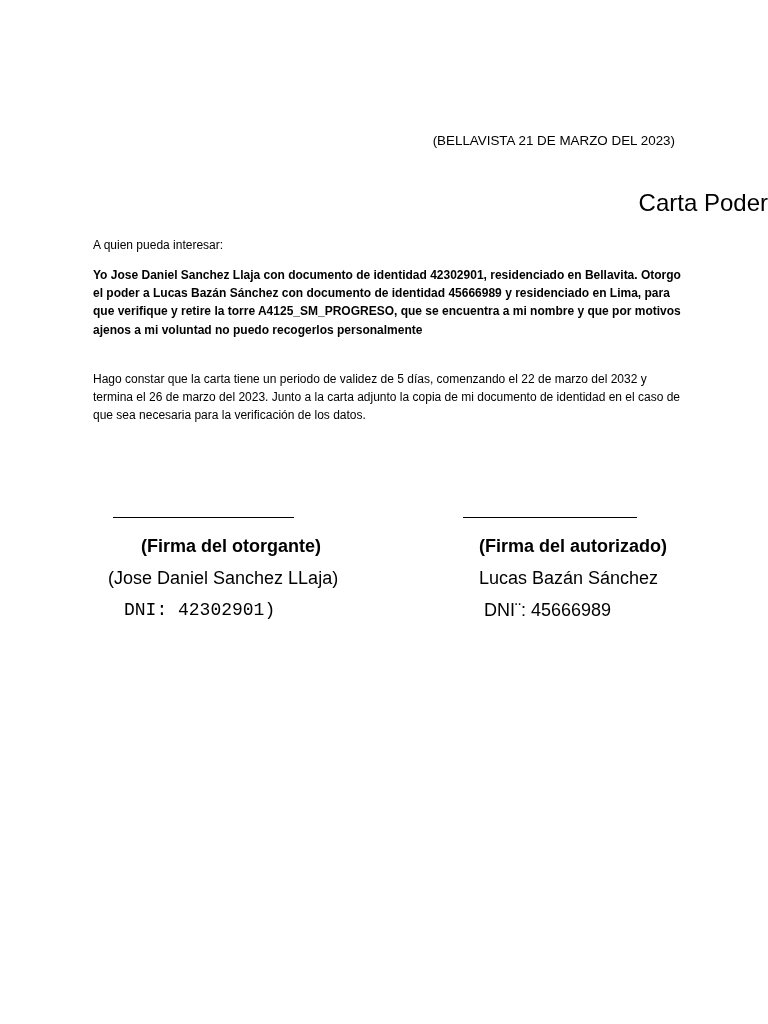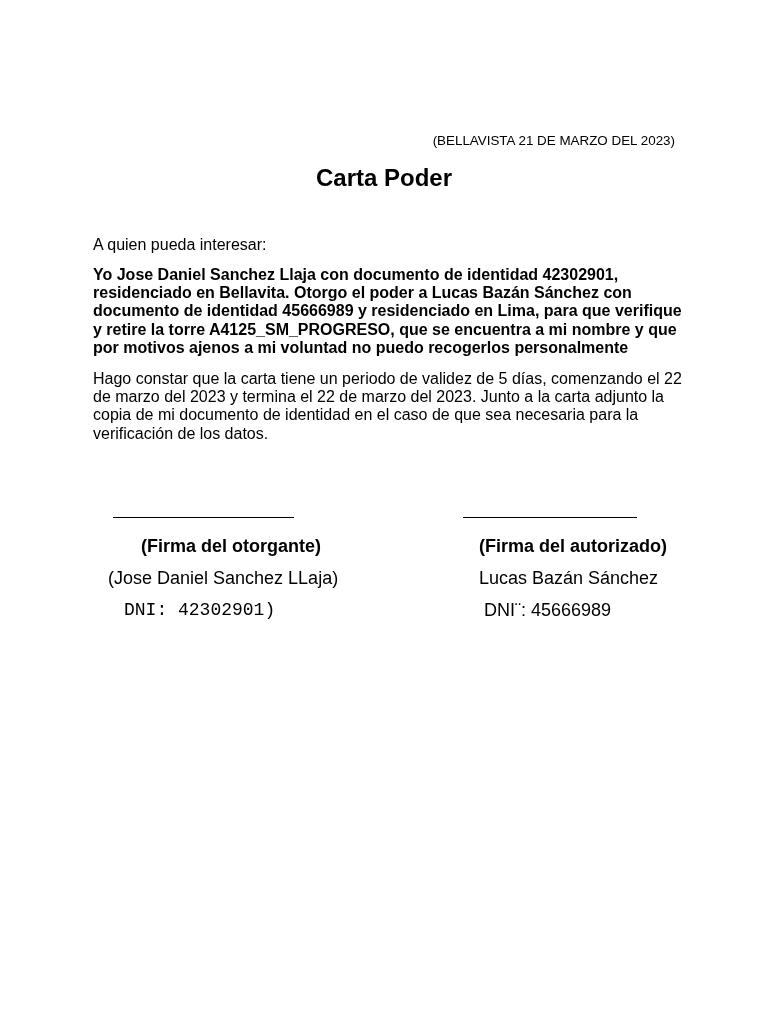--- a/index.html
+++ b/index.html
@@ -21,30 +21,30 @@
       width: 768px; height: 1024px;
       background: #ffffff;
     }
     .abs { position: absolute; white-space: nowrap; }
     .date {
       left: 0; right: 93px; top: 133px;
       text-align: right;
       font-size: 13.4px;
     }
     .title {
-      left: 0; right: 0; top: 164px;
-      text-align: center;
+      left: 0; right: 0; top: 189px;
+      text-align: right;
       font-size: 24px;
-      font-weight: bold;
+      font-weight: normal;
     }
     .body-text {
       position: absolute;
       left: 93px;
       width: 590px;
-      font-size: 16px;
+      font-size: 12px;
       line-height: 18.2px;
     }
     .greeting { top: 236px; }
     .p1 { top: 266px; font-weight: bold; }
     .p2 { top: 370px; }
     .closing { top: 437px; }
     .line {
       position: absolute;
       border-top: 1px solid #000;
       height: 0;
@@ -67,21 +67,21 @@
 <div class="page">
 
   <div class="abs date">(BELLAVISTA 21 DE MARZO DEL 2023)</div>
 
   <div class="abs title">Carta Poder</div>
 
   <div class="body-text greeting">A quien pueda interesar:</div>
 
   <div class="body-text p1">Yo Jose Daniel Sanchez Llaja  con documento de identidad 42302901, residenciado en Bellavita. Otorgo el poder a Lucas Bazán Sánchez con documento de identidad 45666989 y residenciado en Lima, para que verifique y retire la torre A4125_SM_PROGRESO, que se encuentra a mi nombre y que por motivos ajenos a mi voluntad no puedo recogerlos personalmente</div>
 
-  <div class="body-text p2">Hago constar que la carta tiene un periodo de validez de 5 días, comenzando el 22 de marzo del 2023 y termina el 22 de marzo del 2023.  Junto a la carta adjunto la copia de mi documento de identidad en el caso de que sea necesaria para la verificación de los datos.</div>
+  <div class="body-text p2">Hago constar que la carta tiene un periodo de validez de 5 días, comenzando el 22 de marzo del 2032 y termina el 26 de marzo del 2023.  Junto a la carta adjunto la copia de mi documento de identidad en el caso de que sea necesaria para la verificación de los datos.</div>
 
 
   <div class="line" style="left:113px; top:517px; width:181px;"></div>
   <div class="sig-label" style="left:141px; top:536px;">(Firma del otorgante)</div>
   <div class="sig-text" style="left:108px; top:568px;">(Jose Daniel Sanchez LLaja)</div>
   <div class="sig-text" style="left:124px; top:600px;font-family:Liberation Mono, monospace;">DNI: 42302901)</div>
 
   <div class="line" style="left:463px; top:517px; width:174px;"></div>
   <div class="sig-label" style="left:479px; top:536px;">(Firma del autorizado)</div>
   <div class="sig-text" style="left:479px; top:568px;">Lucas Bazán Sánchez</div>

